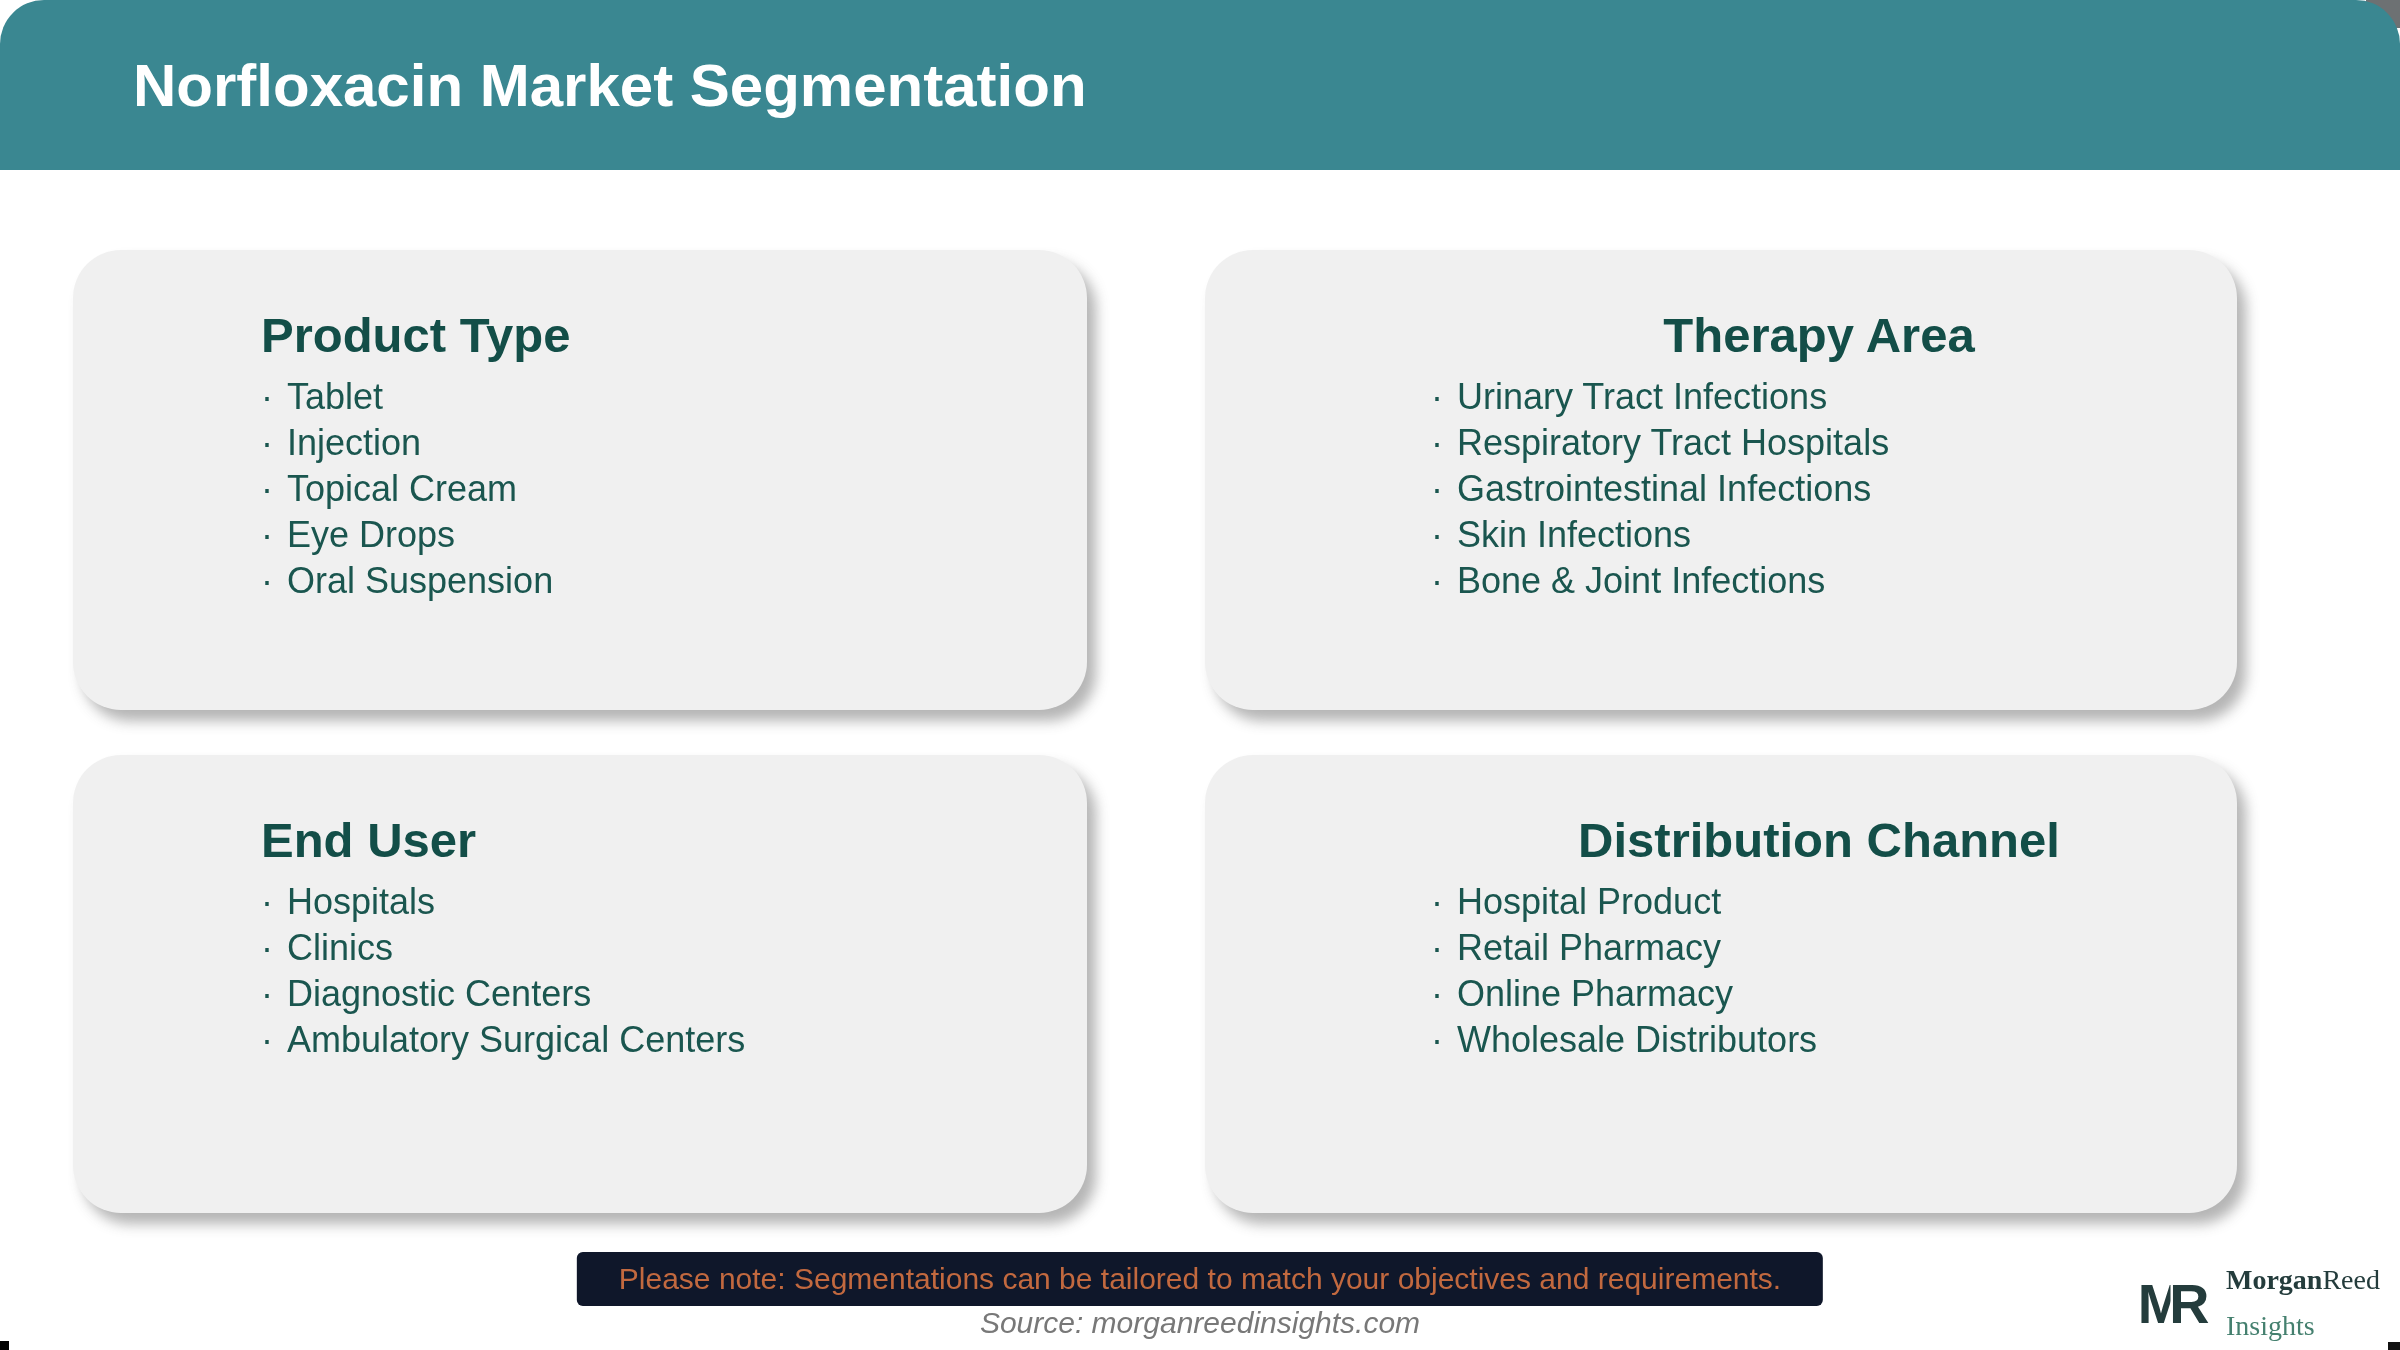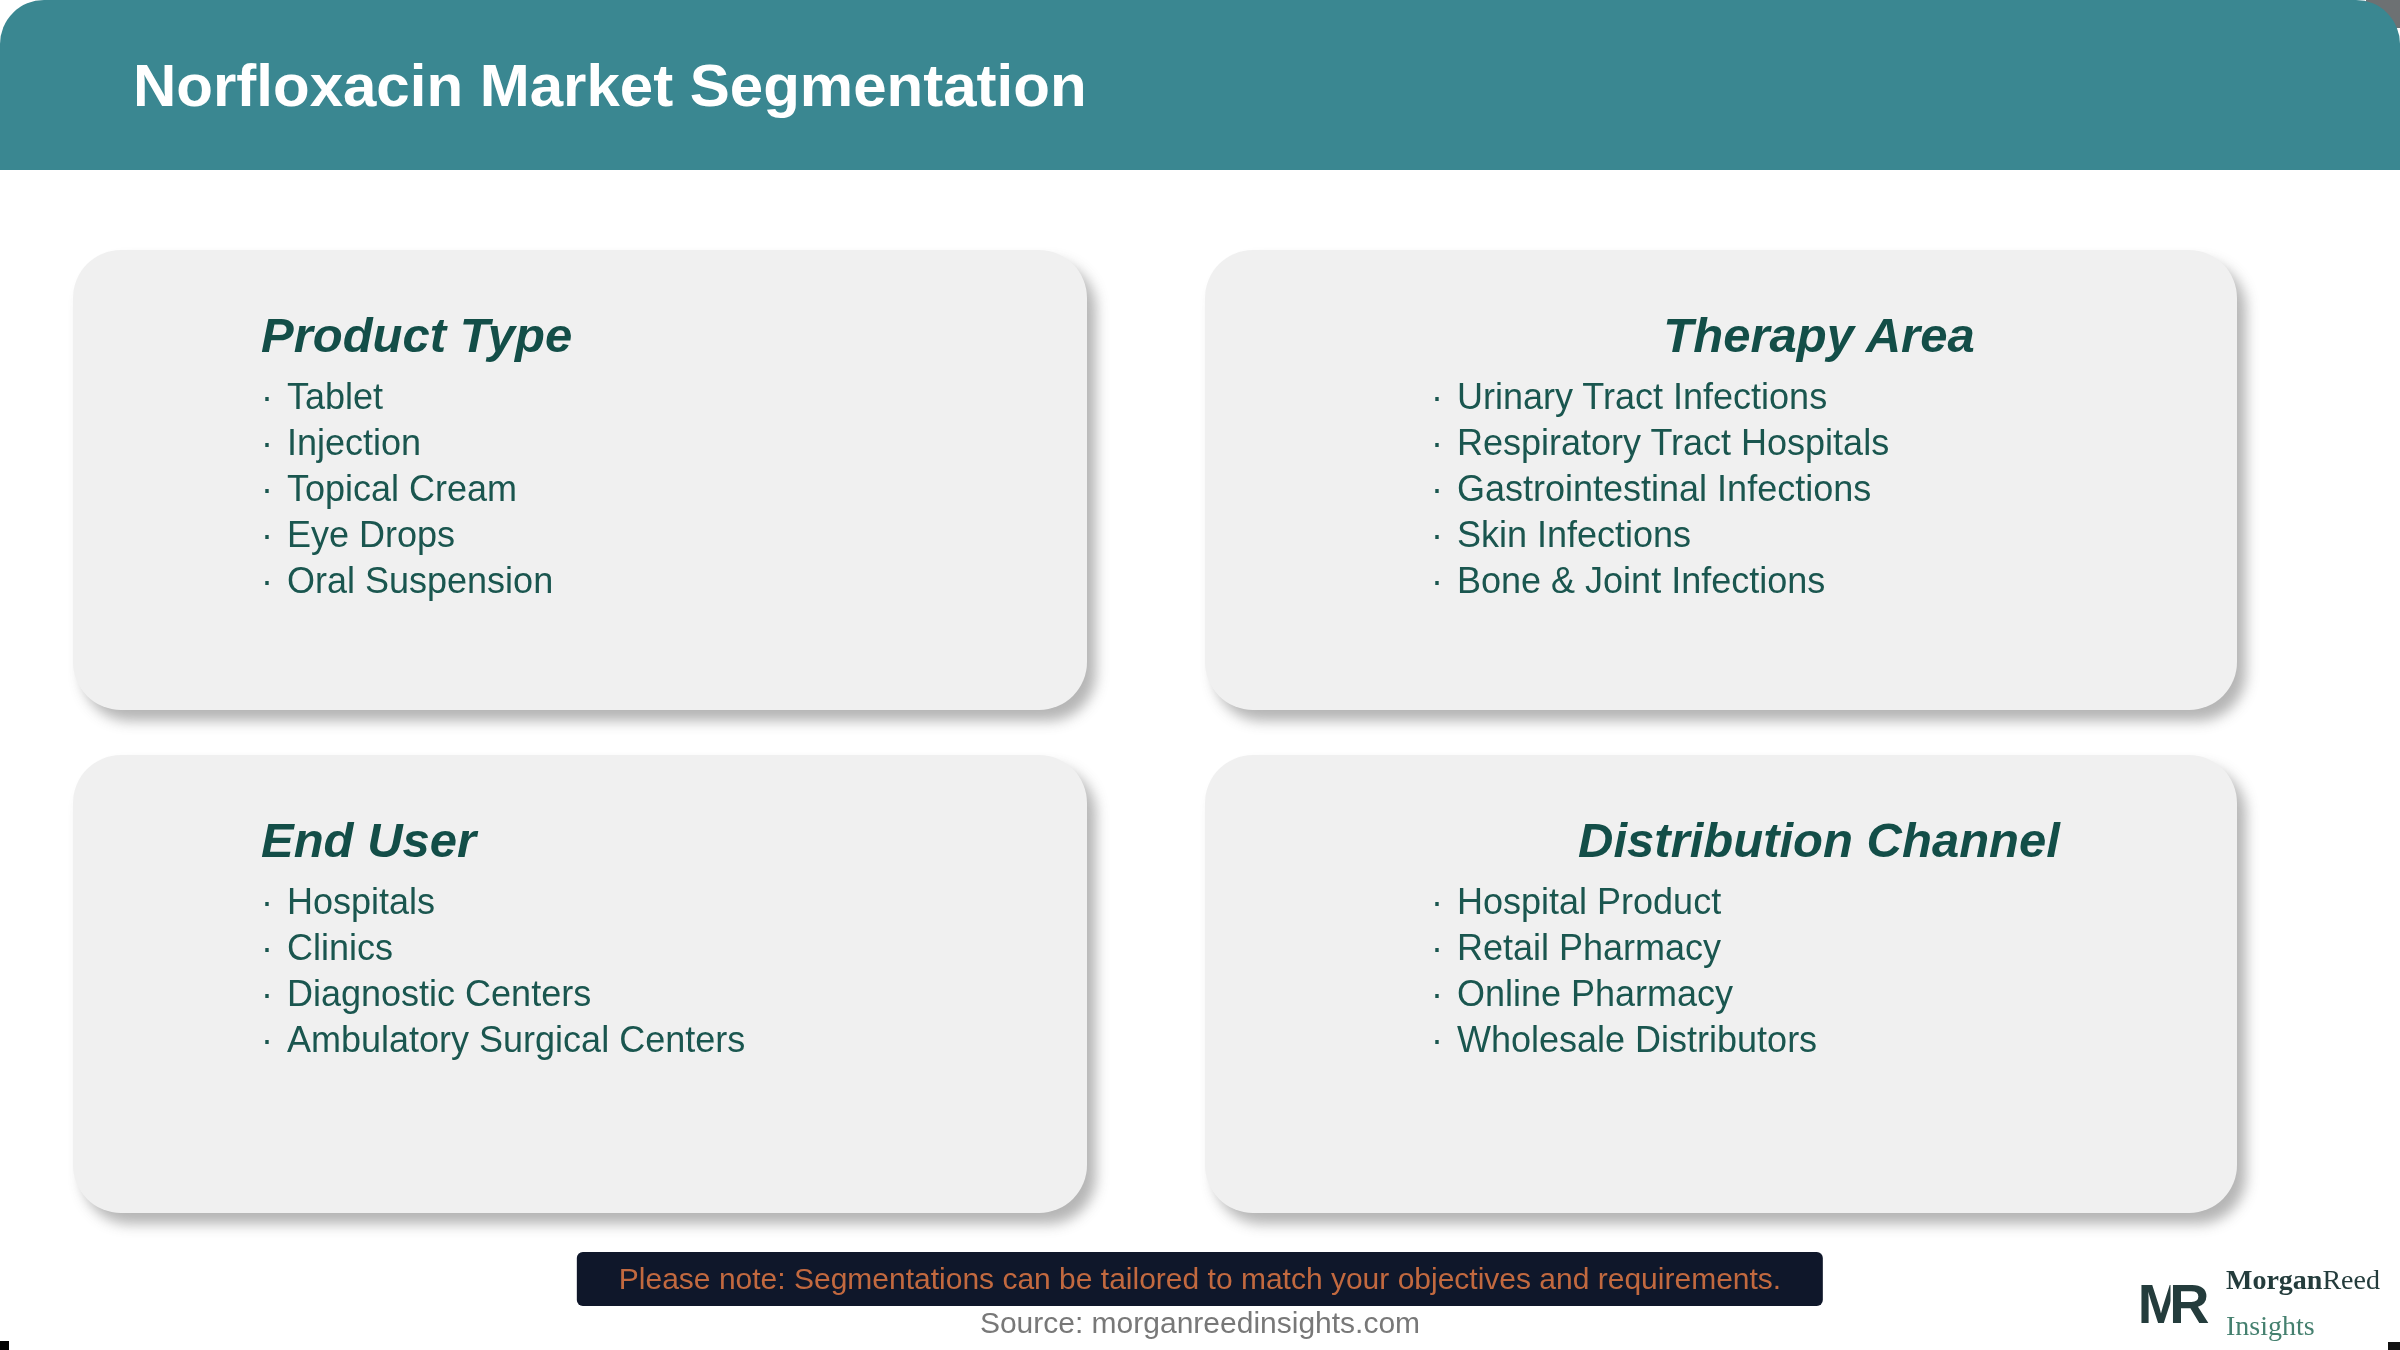--- a/index.html
+++ b/index.html
@@ -48,21 +48,20 @@
     border-radius: 48px;
     box-shadow: 9px 11px 13px rgba(70, 70, 70, 0.40);
     box-sizing: border-box;
     padding: 54px 30px 0 188px;
   }
   .card.right { padding-left: 226px; text-align: center; }
   .card-title {
     font-size: 49px; line-height: 62px; font-weight: 700;
     color: #134E48;
     margin: 0 0 8px 0;
-    font-style: italic;
   }
   .card-list {
     list-style: none; margin: 0; padding: 0;
     font-size: 36px; line-height: 46px;
     color: #1A564F;
   }
   .card-list li { display: flex; align-items: baseline; white-space: nowrap; }
   .bullet-marker { margin-right: 14px; }
 
   .note-bar {
@@ -70,21 +69,21 @@
     transform: translateX(-50%);
     background: #0f172a;
     border-radius: 6px;
     padding: 10px 42px;
     font-size: 30px; color: #C2693F;
     white-space: nowrap;
   }
   .source-line {
     position: absolute; top: 1306px; left: 0;
     width: 2400px; text-align: center;
-    font-size: 30px; color: #787878;
+    font-size: 30px; color: #787878; font-style: italic;
   }
 
   .logo {
     position: absolute; left: 2140px; top: 1266px;
     display: flex; align-items: center; gap: 10px;
   }
   .logo-text { display: flex; flex-direction: column; line-height: 1.0; }
   .logo-name {
     font-family: "Liberation Serif", serif;
     font-size: 28px; color: #243C3C; white-space: nowrap; text-align: center;

